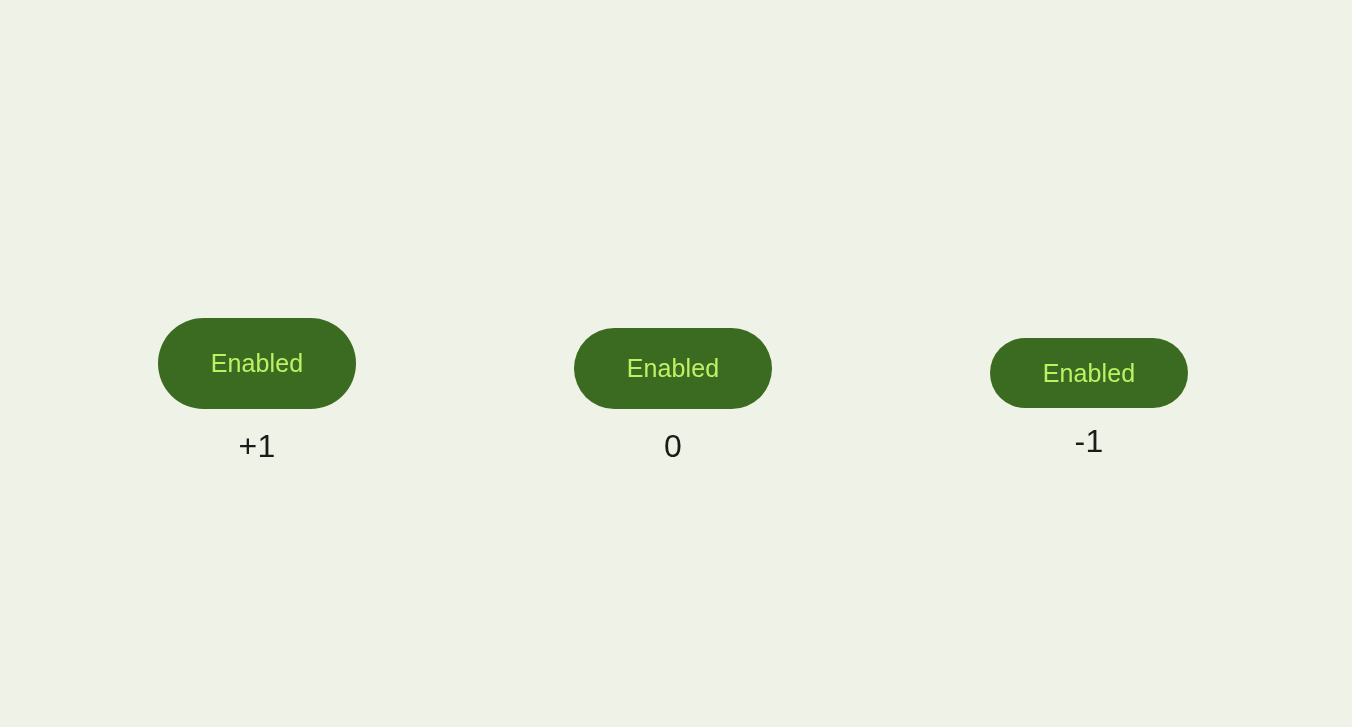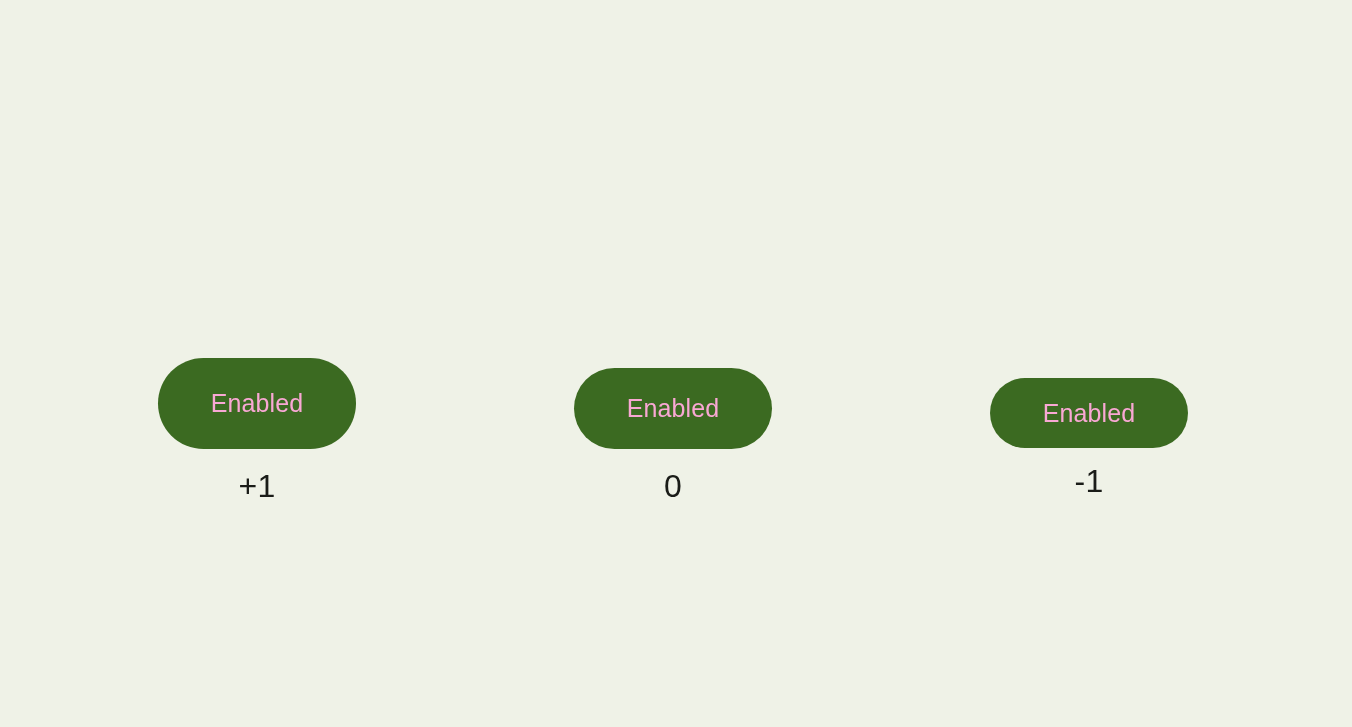--- a/index.html
+++ b/index.html
@@ -35,32 +35,31 @@
   .group-plus1 { left: 158px; top: 318px; }
   .group-zero  { left: 574px; top: 328px; }
   .group-minus1{ left: 990px; top: 338px; }
 
   .pill-button {
     box-sizing: border-box;
     width: 198px;
     border: none;
     border-radius: 999px;
     background: #3b6a21;
-    color: #f9a8d4;
+    color: #bef264;
     font-family: "Liberation Sans", sans-serif;
     font-size: 25px;
     font-weight: 500;
     letter-spacing: 0.1px;
     line-height: 1;
     text-align: center;
     cursor: pointer;
     display: flex;
     align-items: center;
     justify-content: center;
-    margin-top: 40px;
     -webkit-font-smoothing: antialiased;
   }
 
   .h-plus1  { height: 91px; }
   .h-zero   { height: 81px; }
   .h-minus1 { height: 70px; }
 
   .density-caption {
     margin-top: 12px;
     color: #1a1c18;

